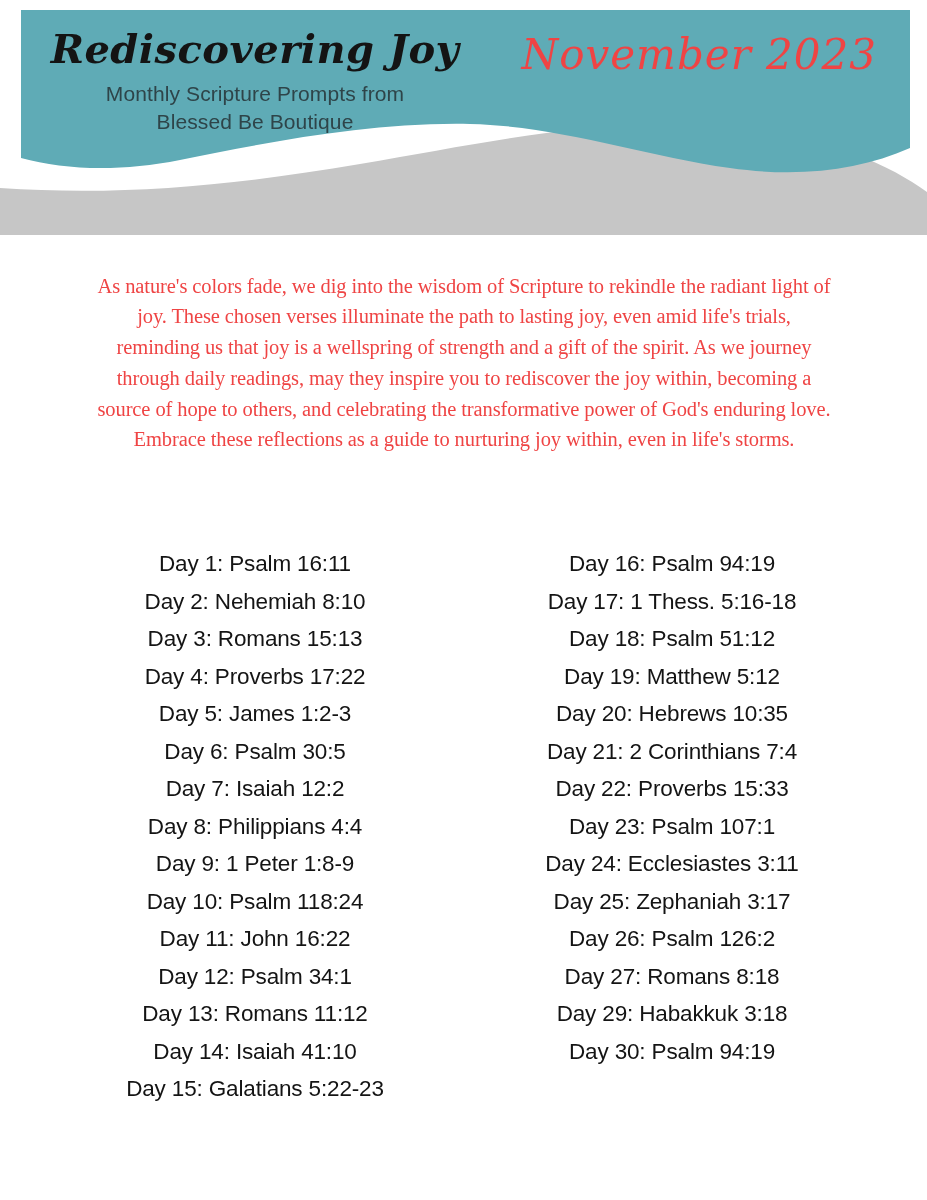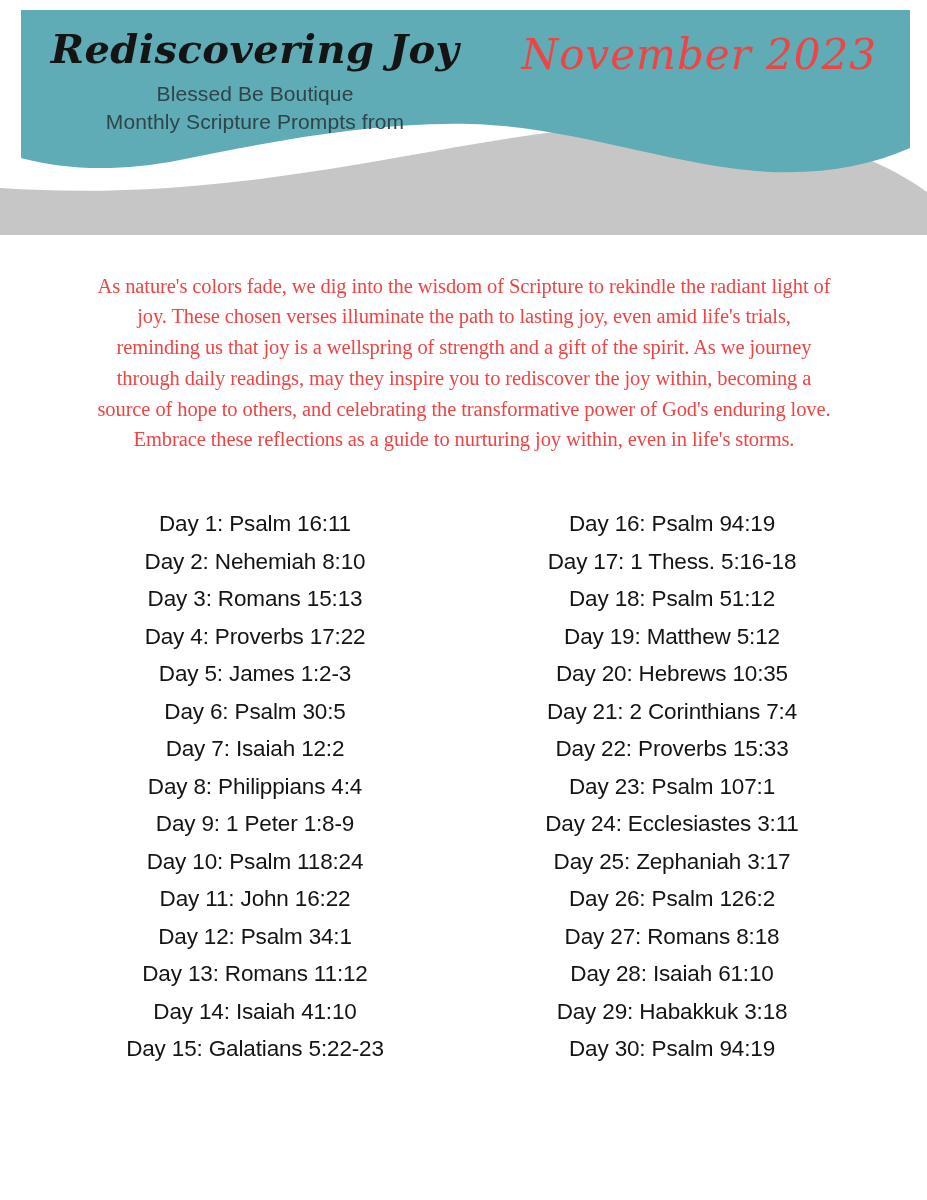--- a/index.html
+++ b/index.html
@@ -104,20 +104,21 @@
     position: absolute;
     left: 60px;
     top: 505px;
     width: 807px;
     display: flex;
     justify-content: space-between;
   }
   .verse-col {
     width: 390px;
     text-align: center;
+    margin-top: 40px;
   }
   .verse-item {
     font-family: "Liberation Sans", sans-serif;
     font-size: 22.5px;
     line-height: 37.5px;
     color: #141414;
     letter-spacing: -0.15px;
     white-space: nowrap;
   }
 </style>
@@ -131,22 +132,22 @@
     <path d="M0,188 C120,196 230,186 360,164 C500,140 620,112 760,130 C830,139 890,165 927,192 L927,235 L0,235 Z" fill="#C6C6C6"></path>
 
     <path d="M21,10 L910,10 L910,148 C860,170 800,178 730,168 C640,155 560,126 470,124
              C370,122 270,142 180,160 C120,172 65,170 21,158 Z" fill="#5FABB6"></path>
   </svg>
 
   <div class="header-text-layer">
     <div class="masthead">
       <div class="masthead-title">Rediscovering Joy</div>
       <div class="masthead-sub">
+        <span>Monthly Scripture Prompts from</span>
         <span>Blessed Be Boutique</span>
-        <span>Monthly Scripture Prompts from</span>
       </div>
     </div>
 
     <div class="issue-date">November 2023</div>
   </div>
 </div>
 
 <p class="intro">As nature's colors fade, we dig into the wisdom of Scripture to rekindle the radiant light of joy. These chosen verses illuminate the path to lasting joy, even amid life's trials, reminding us that joy is a wellspring of strength and a gift of the spirit. As we journey through daily readings, may they inspire you to rediscover the joy within, becoming a source of hope to others, and celebrating the transformative power of God's enduring love. Embrace these reflections as a guide to nurturing joy within, even in life's storms.</p>
 
 <div class="verse-columns">
@@ -173,17 +174,16 @@
       <div class="verse-item">Day 18: Psalm 51:12</div>
       <div class="verse-item">Day 19: Matthew 5:12</div>
       <div class="verse-item">Day 20: Hebrews 10:35</div>
       <div class="verse-item">Day 21: 2 Corinthians 7:4</div>
       <div class="verse-item">Day 22: Proverbs 15:33</div>
       <div class="verse-item">Day 23: Psalm 107:1</div>
       <div class="verse-item">Day 24: Ecclesiastes 3:11</div>
       <div class="verse-item">Day 25: Zephaniah 3:17</div>
       <div class="verse-item">Day 26: Psalm 126:2</div>
       <div class="verse-item">Day 27: Romans 8:18</div>
-      <div class="verse-item">Day 28: Isaiah 61:10</div>
       <div class="verse-item">Day 29: Habakkuk 3:18</div>
       <div class="verse-item">Day 30: Psalm 94:19</div>
     </div>
 </div>
 
 </body></html>

